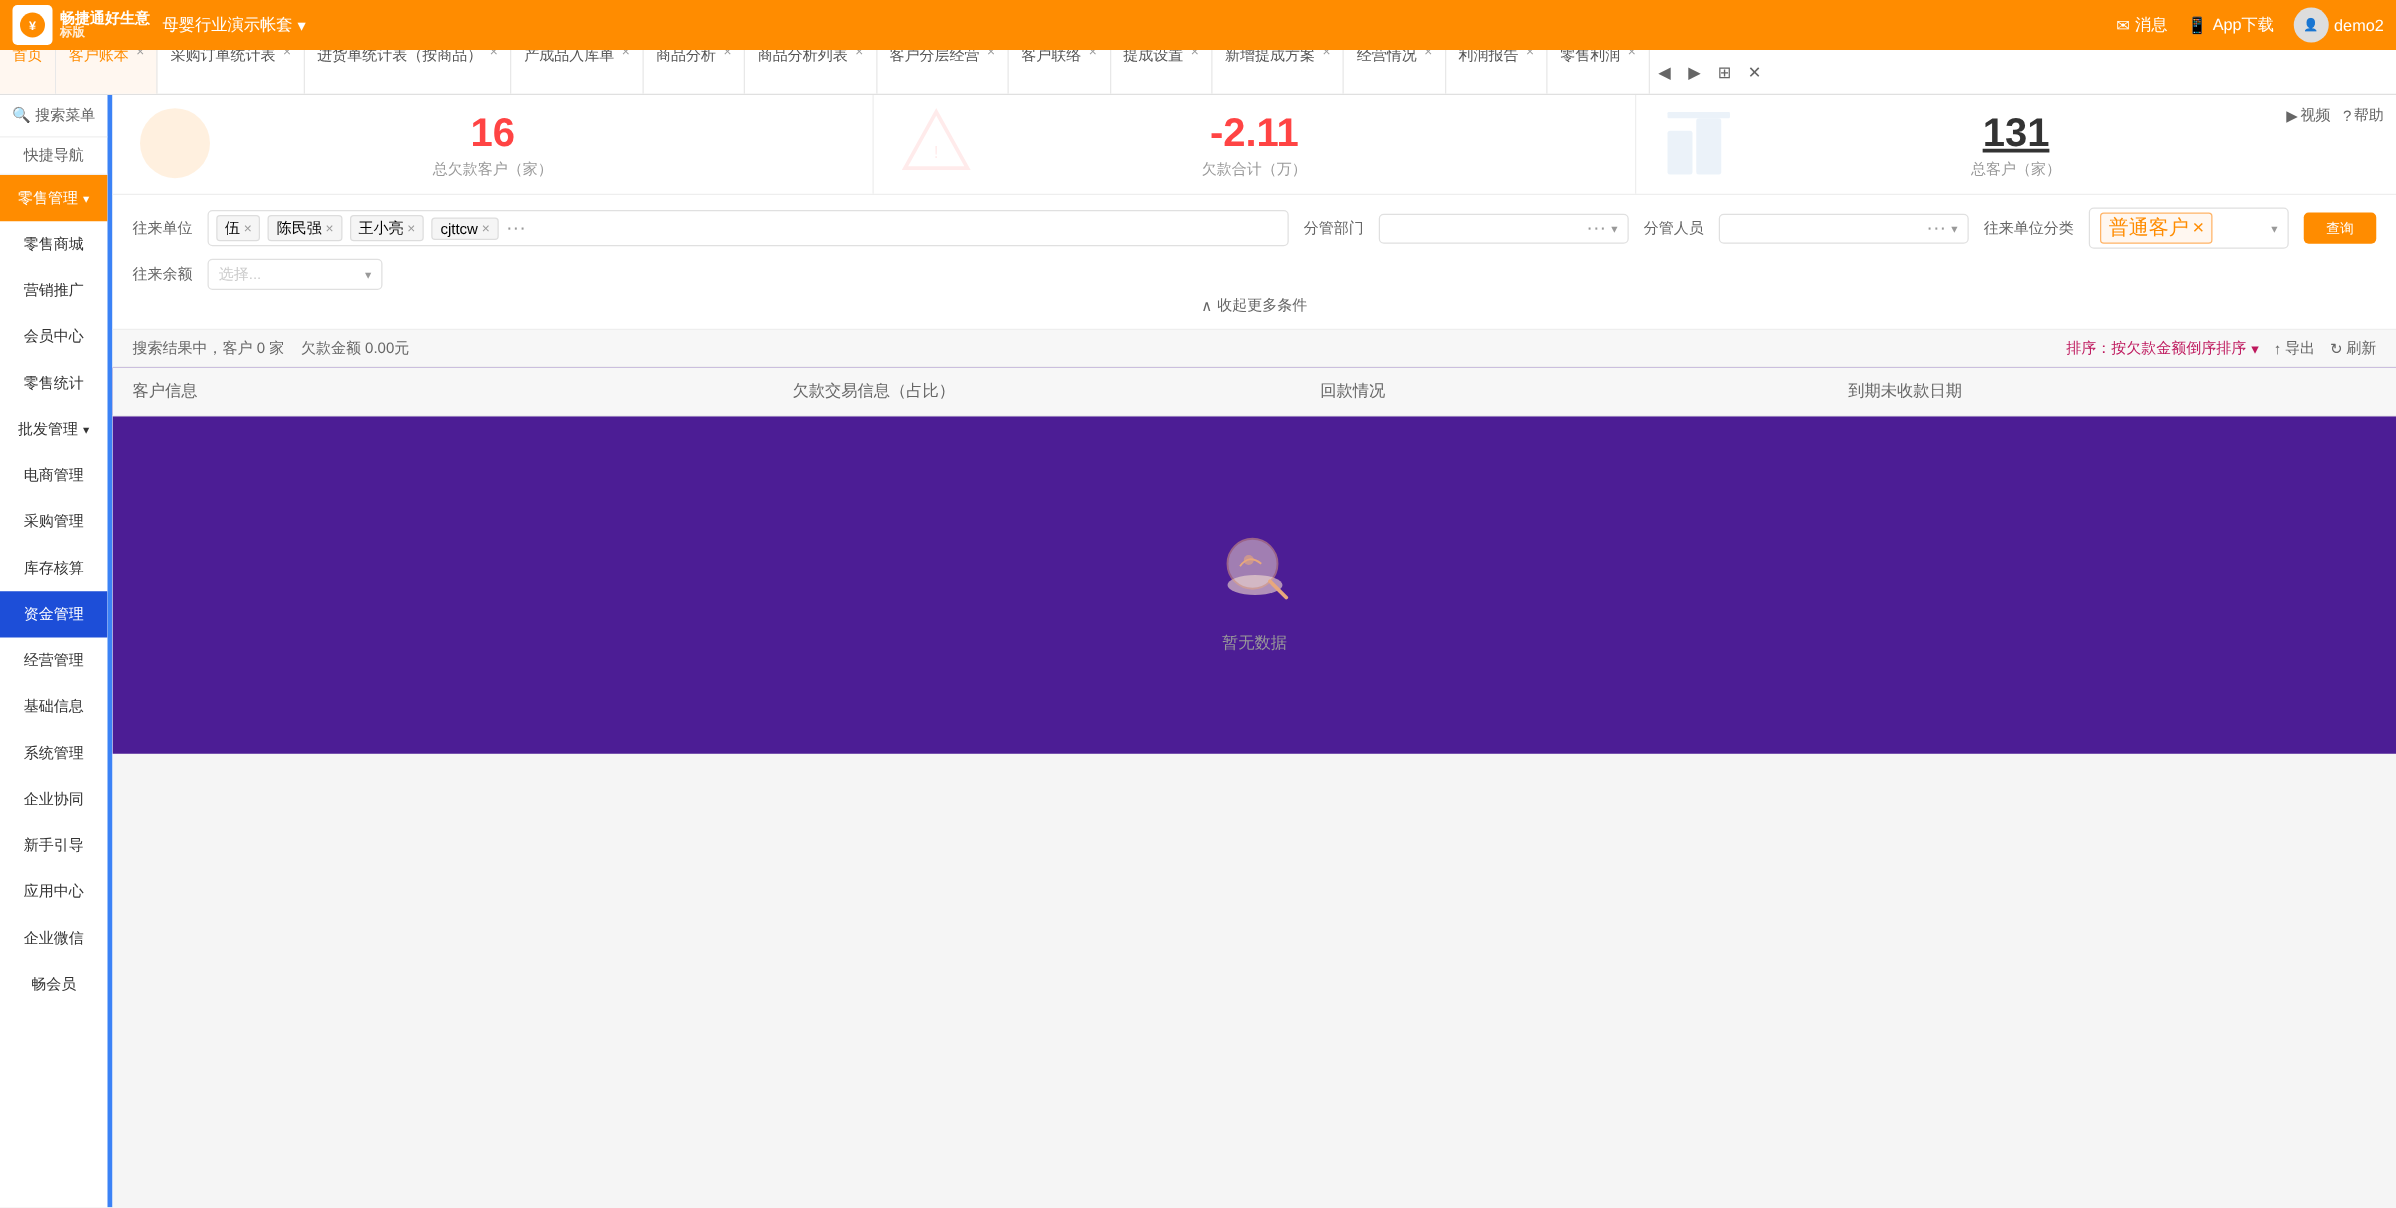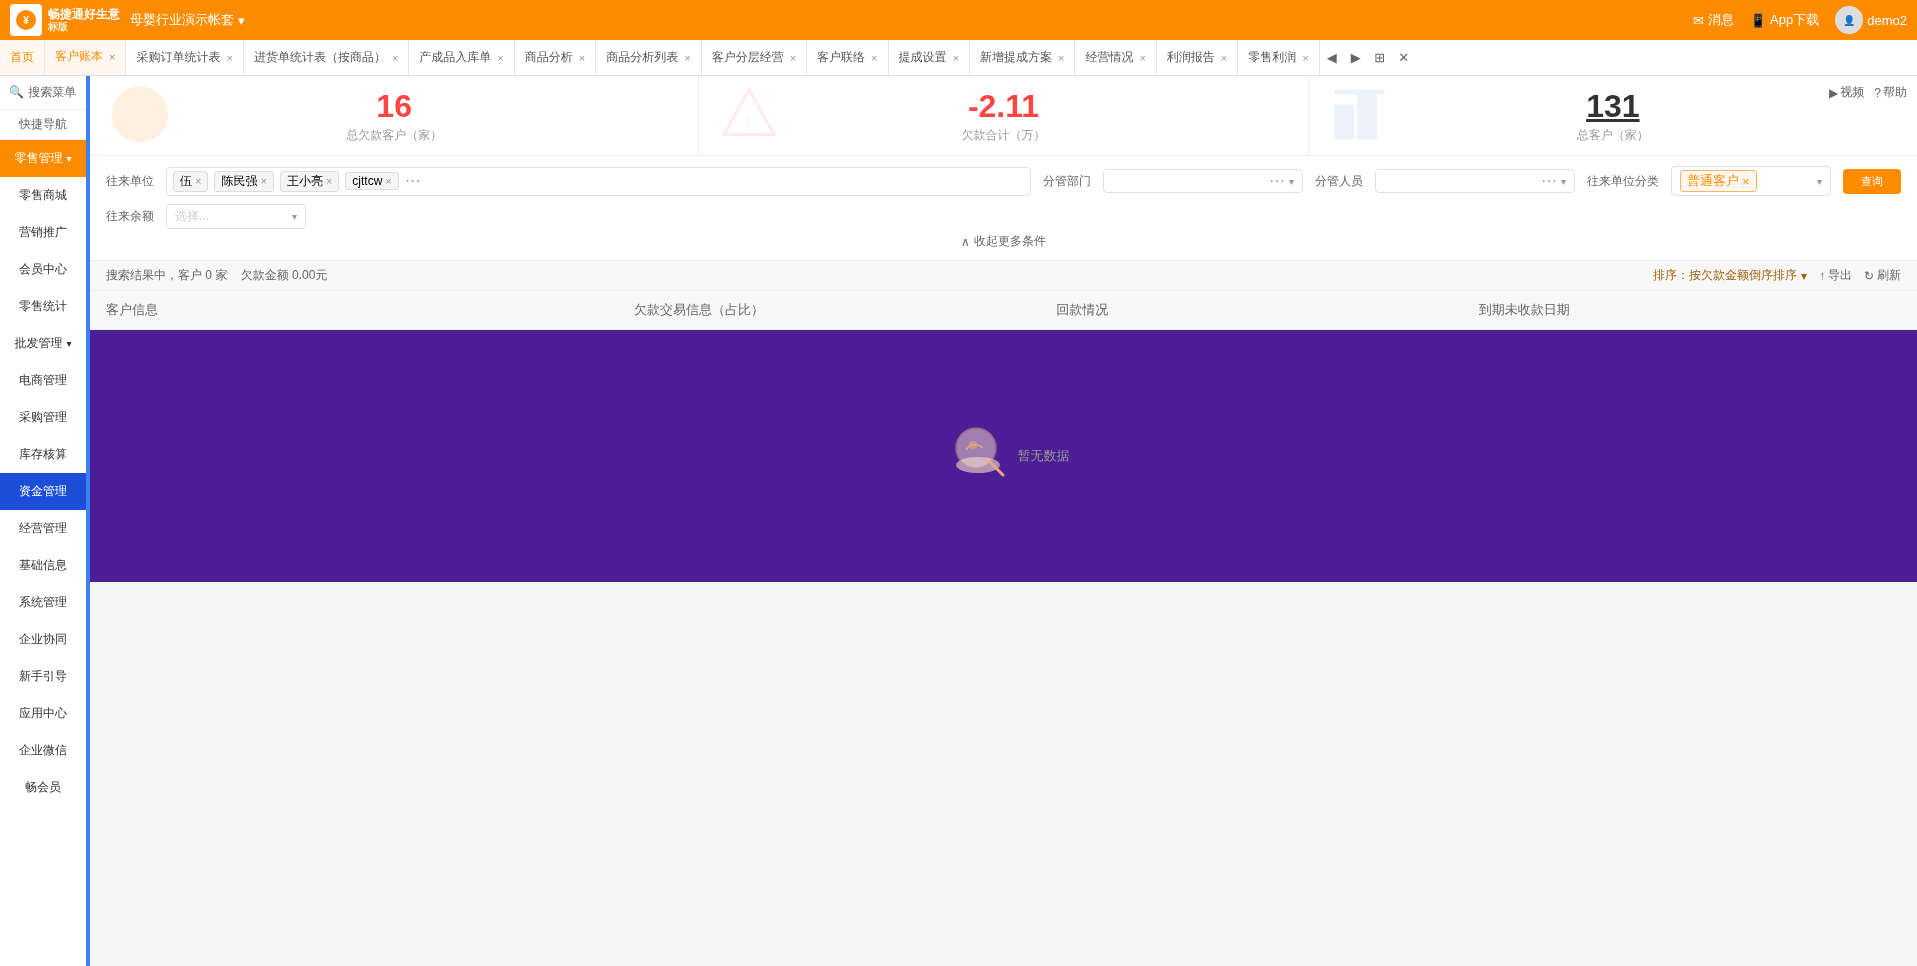--- a/index.html
+++ b/index.html
@@ -11,21 +11,21 @@
     .top-bar .logo { color: white; font-size: 14px; font-weight: bold; display: flex; align-items: center; gap: 6px; min-width: 90px; }
     .top-bar .logo-icon { width: 32px; height: 32px; background: white; border-radius: 4px; display: flex; align-items: center; justify-content: center; }
     .top-bar .logo-icon svg { width: 24px; height: 24px; }
     .top-bar .account-selector { display: flex; align-items: center; gap: 4px; color: white; font-size: 13px; margin-left: 10px; cursor: pointer; }
     .top-bar .right-actions { margin-left: auto; display: flex; align-items: center; gap: 16px; color: white; font-size: 13px; }
     .top-bar .right-actions .action-item { display: flex; align-items: center; gap: 4px; cursor: pointer; }
     .top-bar .avatar { width: 28px; height: 28px; border-radius: 50%; background: #ddd; overflow: hidden; display: flex; align-items: center; justify-content: center; font-size: 11px; }
 
     
     .tabs-bar { display: flex; align-items: center; background: #fff; border-bottom: 1px solid #e0e0e0; height: 36px; padding: 0; flex-shrink: 0; overflow: hidden; }
-    .tab-item { display: flex; align-items: center; padding: 0 10px; height: 44px; border-right: 1px solid #e8e8e8; font-size: 12px; color: #555; cursor: pointer; white-space: nowrap; flex-shrink: 0; gap: 4px; position: relative; }
+    .tab-item { display: flex; padding: 0 10px; height: 44px; border-right: 1px solid #e8e8e8; font-size: 12px; color: #555; cursor: pointer; white-space: nowrap; flex-shrink: 0; gap: 4px; position: relative; }
     .tab-item.home { background: #fff7f0; color: #ff8c00; }
     .tab-item.active { background: #fff7f0; color: #ff8c00; border-bottom: 2px solid #ff8c00; }
     .tab-item .tab-close { color: #999; font-size: 11px; margin-left: 2px; }
     .tabs-nav-btn { display: flex; align-items: center; justify-content: center; width: 24px; height: 36px; cursor: pointer; color: #666; flex-shrink: 0; }
 
     
     .main-layout { display: flex; flex: 1; overflow: hidden; }
 
     
     .sidebar { width: 90px; background: #fff; border-right: 4px solid #3b82f6; display: flex; flex-direction: column; overflow-y: auto; flex-shrink: 0; }
@@ -56,44 +56,44 @@
     
     .filter-area { background: white; padding: 10px 16px; border-bottom: 1px solid #eee; }
     .filter-row { display: flex; align-items: center; gap: 12px; margin-bottom: 8px; flex-wrap: wrap; }
     .filter-label { color: #666; font-size: 12px; white-space: nowrap; }
     .filter-tags { display: flex; align-items: center; gap: 6px; flex-wrap: wrap; flex: 1; border: 1px solid #e0e0e0; border-radius: 4px; padding: 3px 6px; min-height: 28px; }
     .filter-tag { display: flex; align-items: center; gap: 3px; background: #f5f5f5; border: 1px solid #ddd; border-radius: 3px; padding: 1px 6px; font-size: 12px; }
     .filter-tag .tag-close { color: #999; cursor: pointer; font-size: 11px; }
     .filter-select { display: flex; align-items: center; gap: 4px; border: 1px solid #e0e0e0; border-radius: 4px; padding: 3px 8px; min-width: 120px; font-size: 12px; cursor: pointer; background: white; }
     .filter-select-wide { min-width: 200px; }
     .filter-chevron { color: #999; font-size: 10px; margin-left: auto; }
-    .filter-tag-selected { display: flex; align-items: center; gap: 3px; background: #fff7f0; border: 1px solid #ffb366; border-radius: 3px; padding: 1px 6px; font-size: 13px; color: #ff8c00; justify-content: center; }
+    .filter-tag-selected { display: flex; align-items: center; gap: 3px; background: #fff7f0; border: 1px solid #ffb366; border-radius: 3px; padding: 1px 6px; font-size: 16px; color: #ff8c00; justify-content: center; }
     .filter-tag-selected .tag-close { color: #ff8c00; cursor: pointer; }
     .filter-dots { color: #999; cursor: pointer; font-size: 16px; line-height: 1; }
 
     .collapse-btn { display: flex; align-items: center; gap: 4px; color: #666; font-size: 12px; cursor: pointer; justify-content: center; margin-top: 4px; }
 
     
     .results-bar { display: flex; align-items: center; justify-content: space-between; padding: 6px 16px; background: #f7f7f7; border-bottom: 1px solid #eee; font-size: 12px; color: #666; }
     .results-left { display: flex; gap: 16px; align-items: center; }
     .results-right { display: flex; gap: 12px; align-items: center; }
-    .sort-select { display: flex; align-items: center; gap: 4px; cursor: pointer; color: #a16207; }
+    .sort-select { display: flex; align-items: center; gap: 4px; cursor: pointer; color: #be185d; }
     .btn-export { display: flex; align-items: center; gap: 3px; color: #666; cursor: pointer; }
     .btn-refresh { display: flex; align-items: center; gap: 3px; color: #666; cursor: pointer; }
 
     
     .table-wrapper { background: #4c1d95; margin: 0; font-family: Liberation Serif, serif; }
     .table-header { display: flex; background: #f7f7f7; border-bottom: 1px solid #eee; padding: 10px 16px; font-size: 13px; color: #666; font-weight: 500; }
     .col-customer { flex: 2.5; }
     .col-debt { flex: 2; }
     .col-payment { flex: 2; }
     .col-date { flex: 2; }
 
     
-    .empty-state { display: flex; align-items: center; justify-content: center; padding: 80px 20px; color: #999; font-size: 13px; }
+    .empty-state { display: flex; flex-direction: column; align-items: center; justify-content: center; padding: 80px 20px; color: #999; font-size: 13px; }
     .empty-icon { width: 80px; height: 80px; margin-bottom: 12px; }
 
     
     .btn-query { background: #ff8c00; color: white; border: none; border-radius: 4px; padding: 5px 18px; font-size: 11px; cursor: pointer; white-space: nowrap; }
     .filter-extra-row { display: flex; align-items: center; gap: 12px; }
   </style>
 </head>
 <body>
 
 <div class="app-wrapper">

